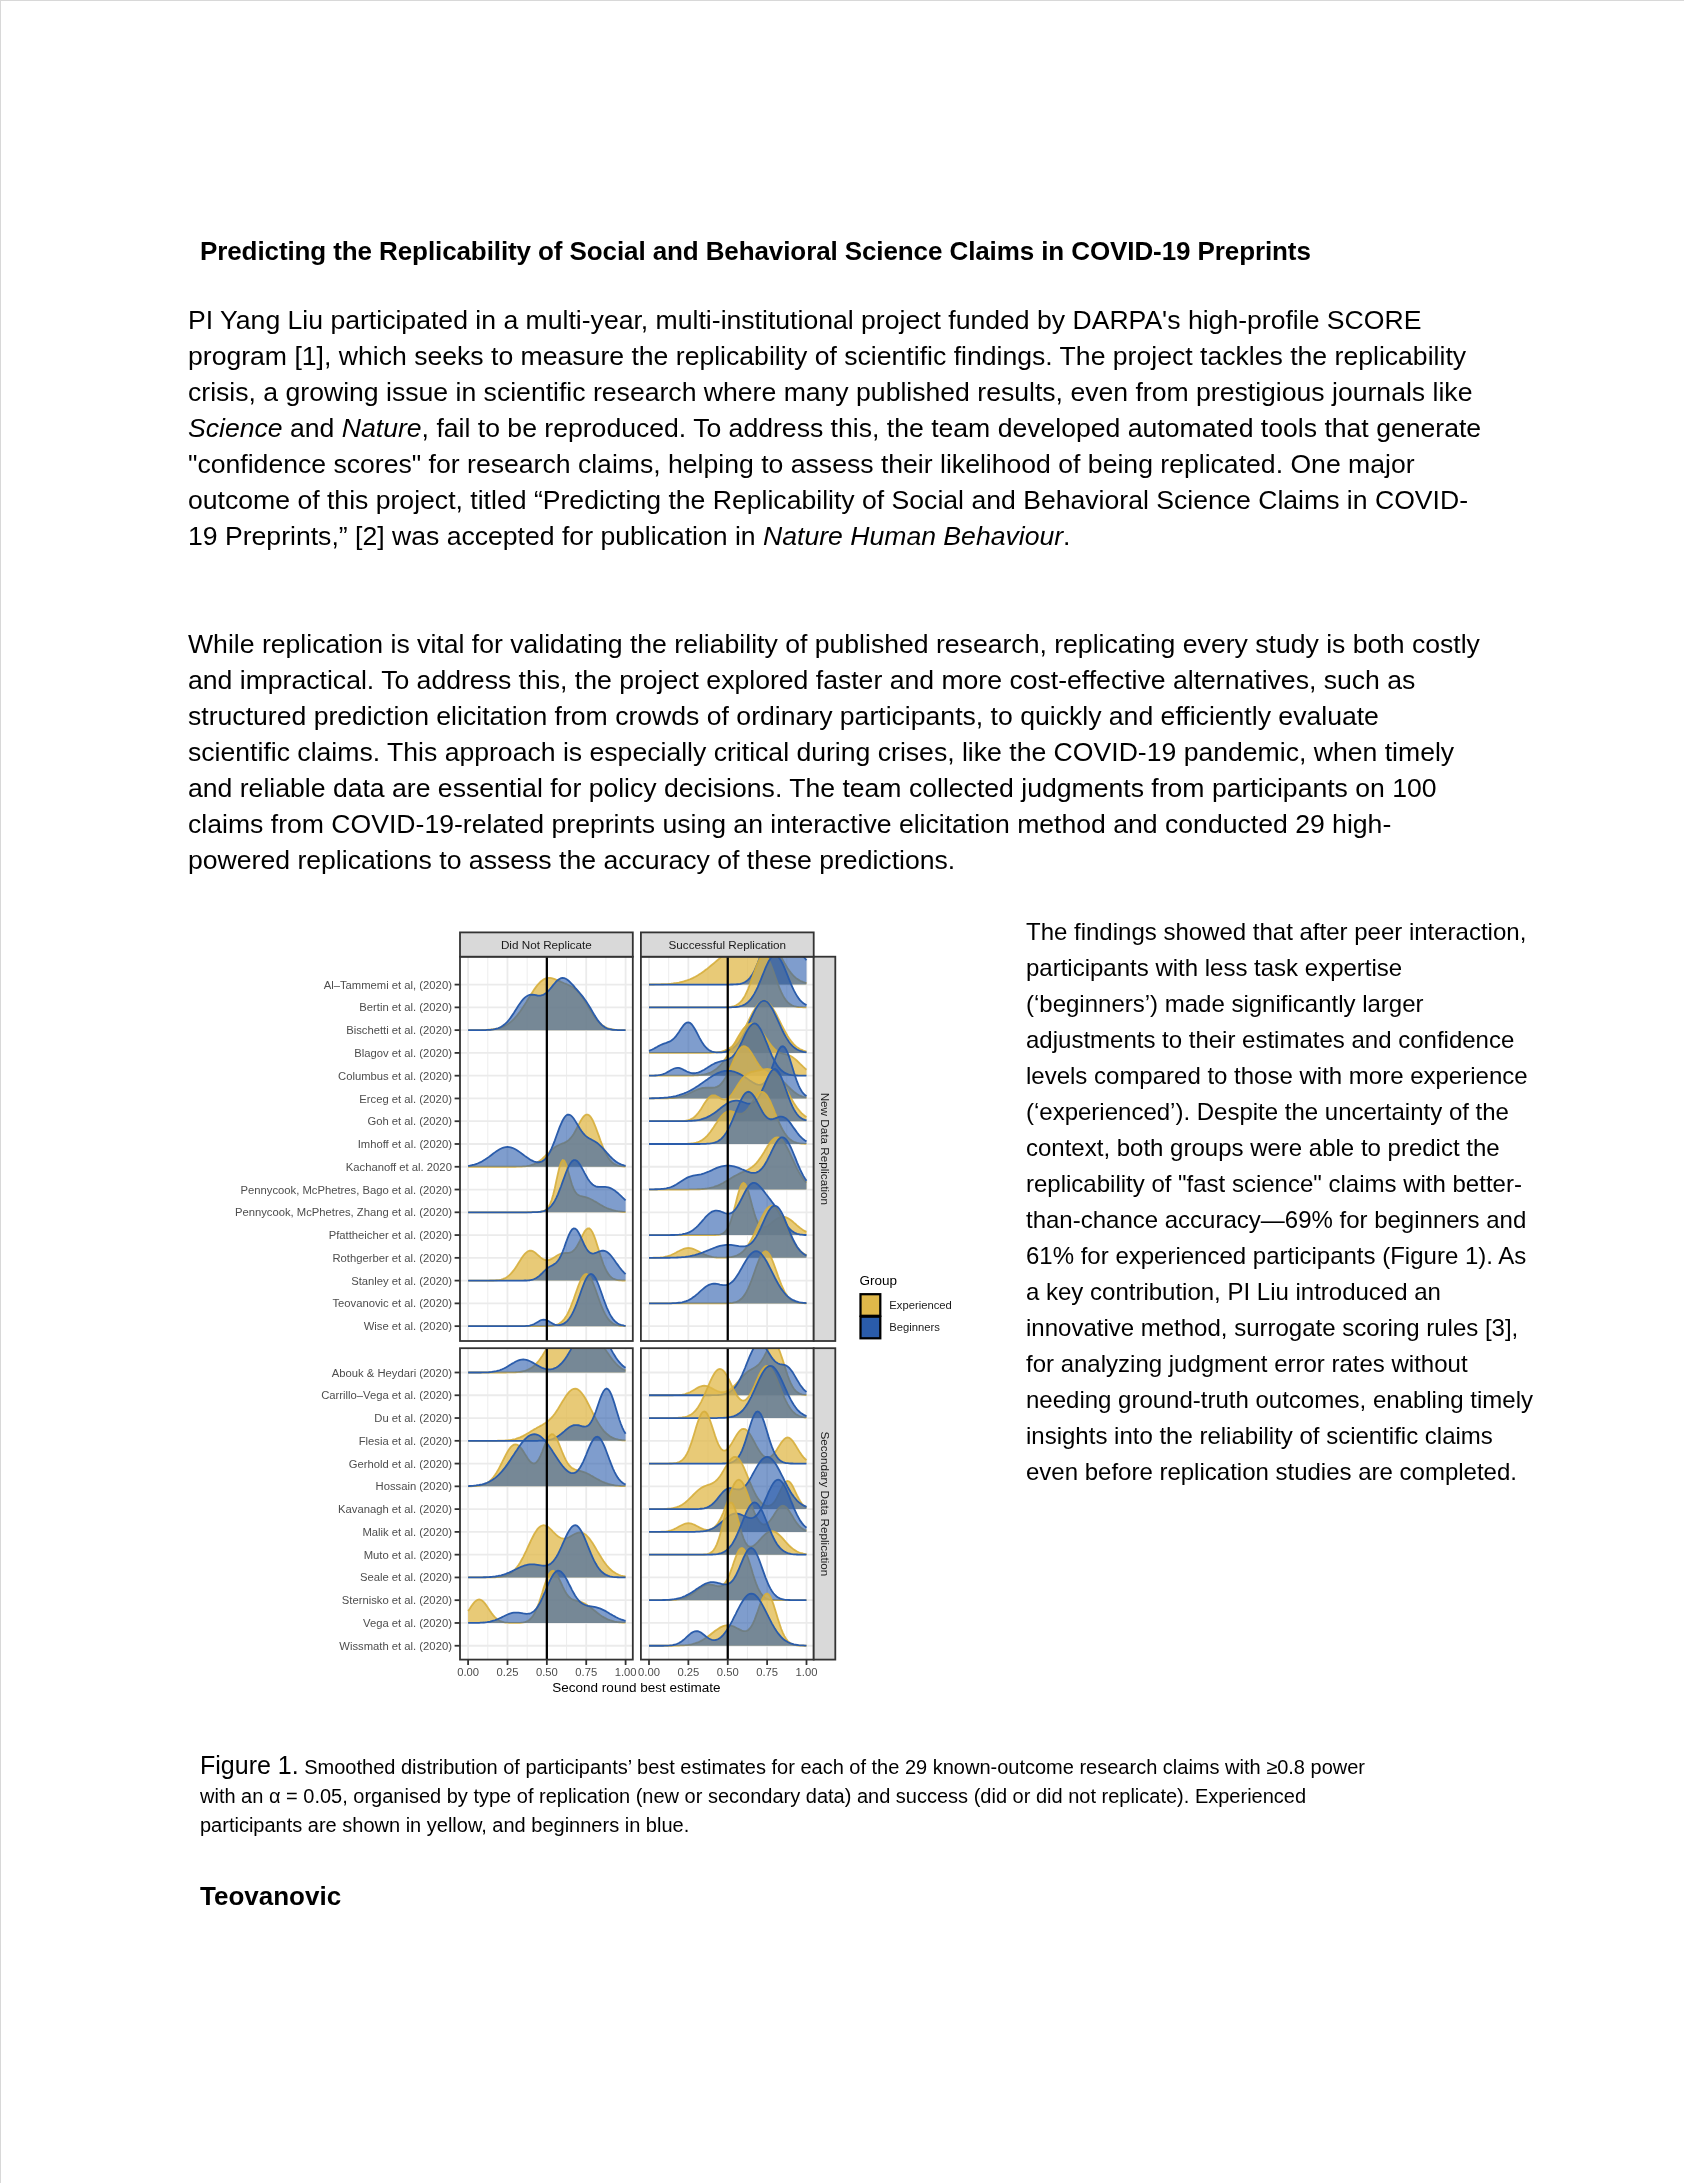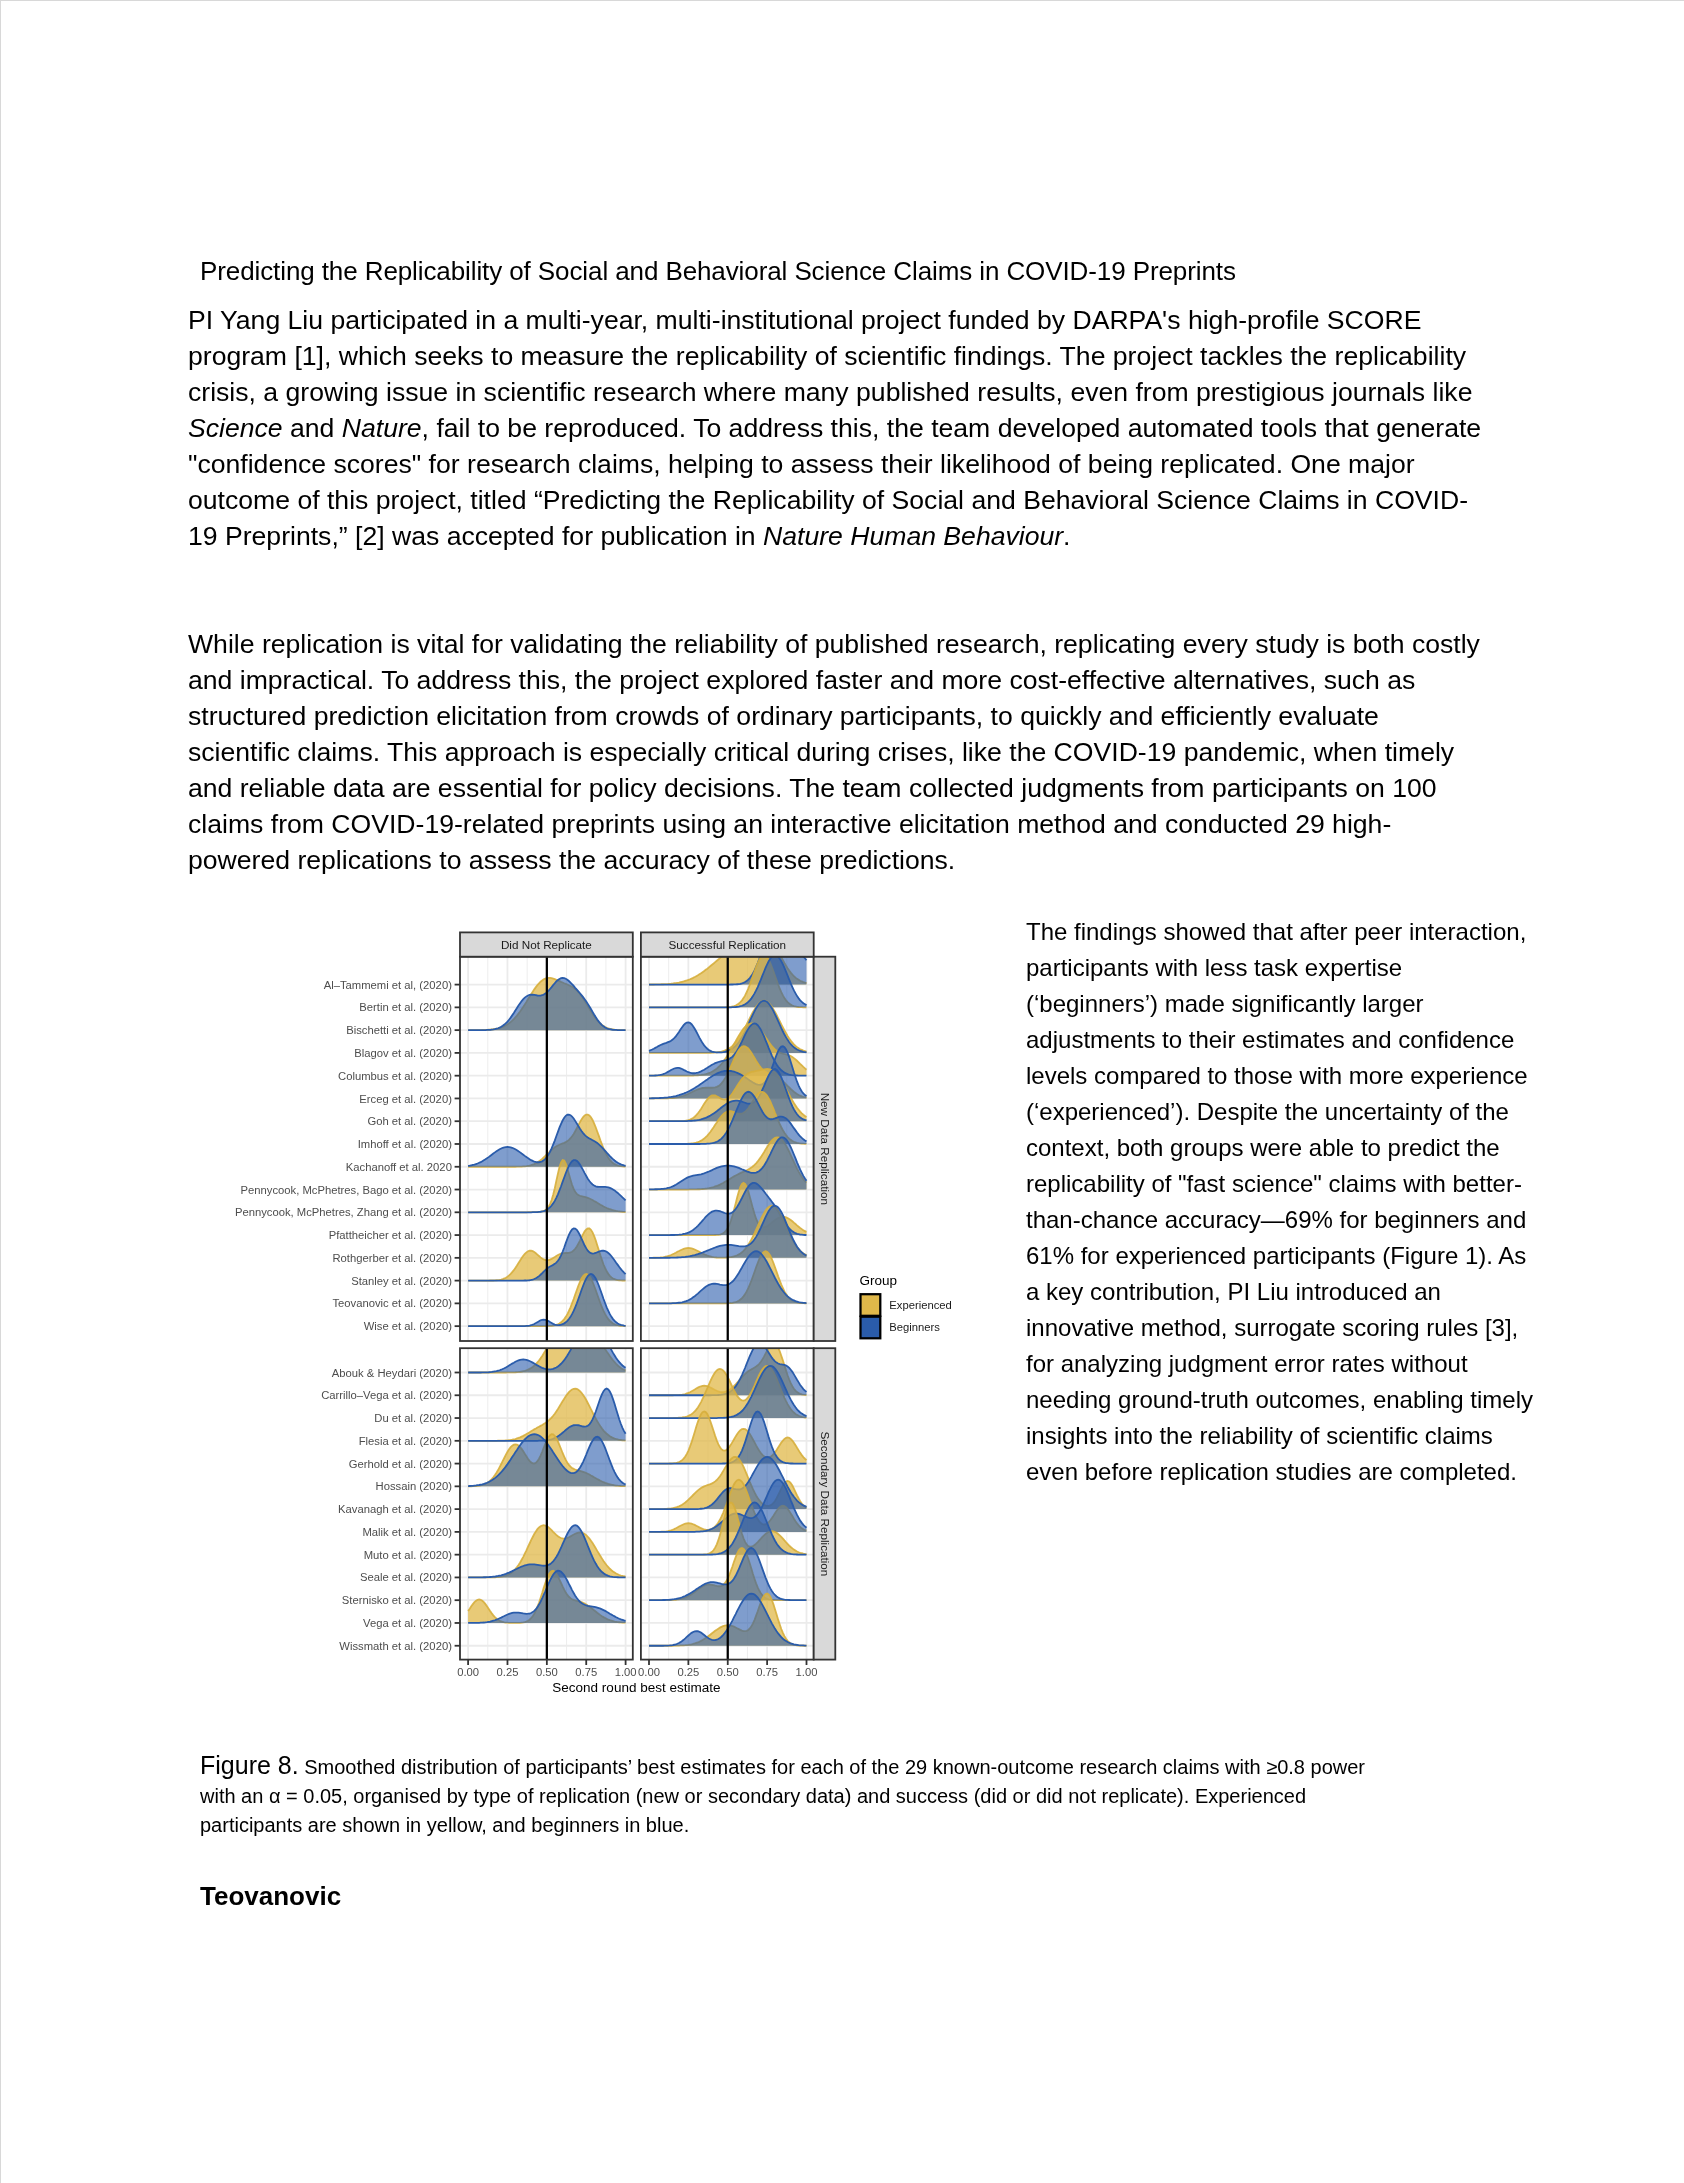--- a/index.html
+++ b/index.html
@@ -1,21 +1,21 @@
 <!DOCTYPE html>
 <html style="font-size:14.4px"><head>
 <meta charset="utf-8">
 <style>
   html, body { margin: 0; padding: 0; background: #ffffff; }
   body { width: 1685px; height: 2184px; position: relative; overflow: hidden;
          font-family: "Liberation Sans", sans-serif; color: #000; }
   .page-border { position: absolute; left: 0; top: 0; width: 1683px; height: 2182px;
          border: 0.9px solid #d8d8d8; }
-  .title { position: absolute; left: 200px; top: 236px; font-weight: normal; font-size: 26px;
-         letter-spacing: -0.1px; margin-top: 20px; }
+  .title { position: absolute; left: 200px; top: 236px; font-weight: bold; font-size: 26px;
+         letter-spacing: -0.1px; }
   .para { position: absolute; left: 188px; width: 1296px; font-size: 26.6px; line-height: 36px; }
   .para1 { top: 302px; }
   .para2 { top: 626px; }
   .para-right { position: absolute; left: 1026px; top: 914px; width: 513px;
          font-size: 24px; line-height: 36px; }
   .caption { position: absolute; left: 200px; top: 1751px; width: 1170px;
          font-size: 20px; line-height: 29px; }
   .caption .fig-label { font-size: 25px; }
   .refs { position: absolute; left: 200px; top: 1881px; font-weight: bold; font-size: 26px; }
   #figure { position: absolute; left: 0; top: 0; }
@@ -425,17 +425,17 @@
       <rect x="956" y="1438" width="22" height="24" fill="#e0b84a" stroke="#000" stroke-width="2.5"></rect>
       <text x="988" y="1454" font-size="12.5" fill="#1a1a1a">Experienced</text>
       <rect x="956" y="1463" width="22" height="24" fill="#2a5cab" stroke="#000" stroke-width="2.5"></rect>
       <text x="988" y="1479" font-size="12.5" fill="#1a1a1a">Beginners</text>
     </g>
   </svg>
 
 <p class="para-right" style="margin:0">The findings showed that after peer interaction, participants with less task expertise (‘beginners’) made significantly larger adjustments to their estimates and confidence levels compared to those with more experience (‘experienced’). Despite the uncertainty of the context, both groups were able to predict the replicability of "fast science" claims with better-than-chance accuracy—69% for beginners and 61% for experienced participants (Figure 1). As a key contribution, PI Liu introduced an innovative method, surrogate scoring rules [3], for analyzing judgment error rates without needing ground-truth outcomes, enabling timely insights into the reliability of scientific claims even before replication studies are completed.</p>
 
 <div class="caption">
-  <span class="fig-label">Figure 8.</span><span> Smoothed distribution of participants’ best estimates for each of the 29 known-outcome research claims with ≥0.8 power with an α = 0.05, organised by type of replication (new or secondary data) and success (did or did not replicate). Experienced participants are shown in yellow, and beginners in blue.</span>
+  <span class="fig-label">Figure 1.</span><span> Smoothed distribution of participants’ best estimates for each of the 29 known-outcome research claims with ≥0.8 power with an α = 0.05, organised by type of replication (new or secondary data) and success (did or did not replicate). Experienced participants are shown in yellow, and beginners in blue.</span>
 </div>
 
 <div class="refs">Teovanovic</div>
 
 
 </body></html>

